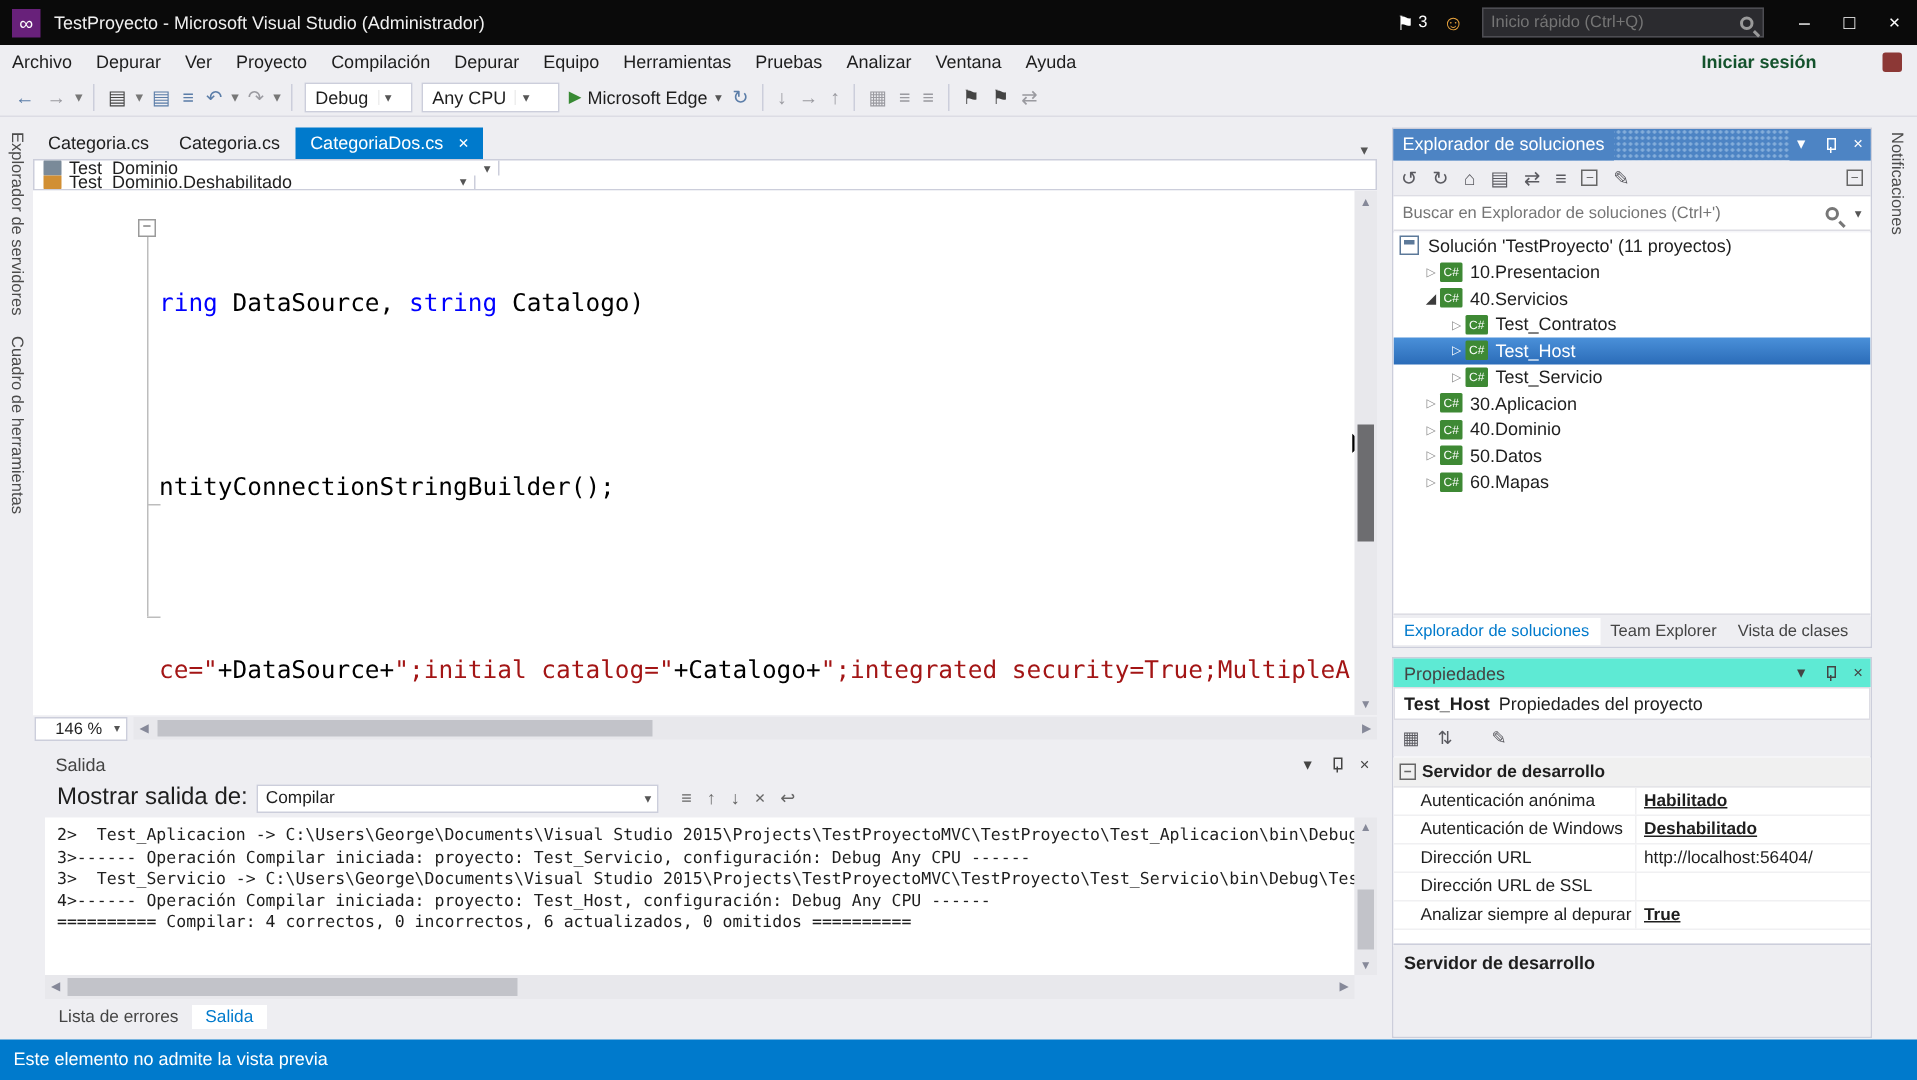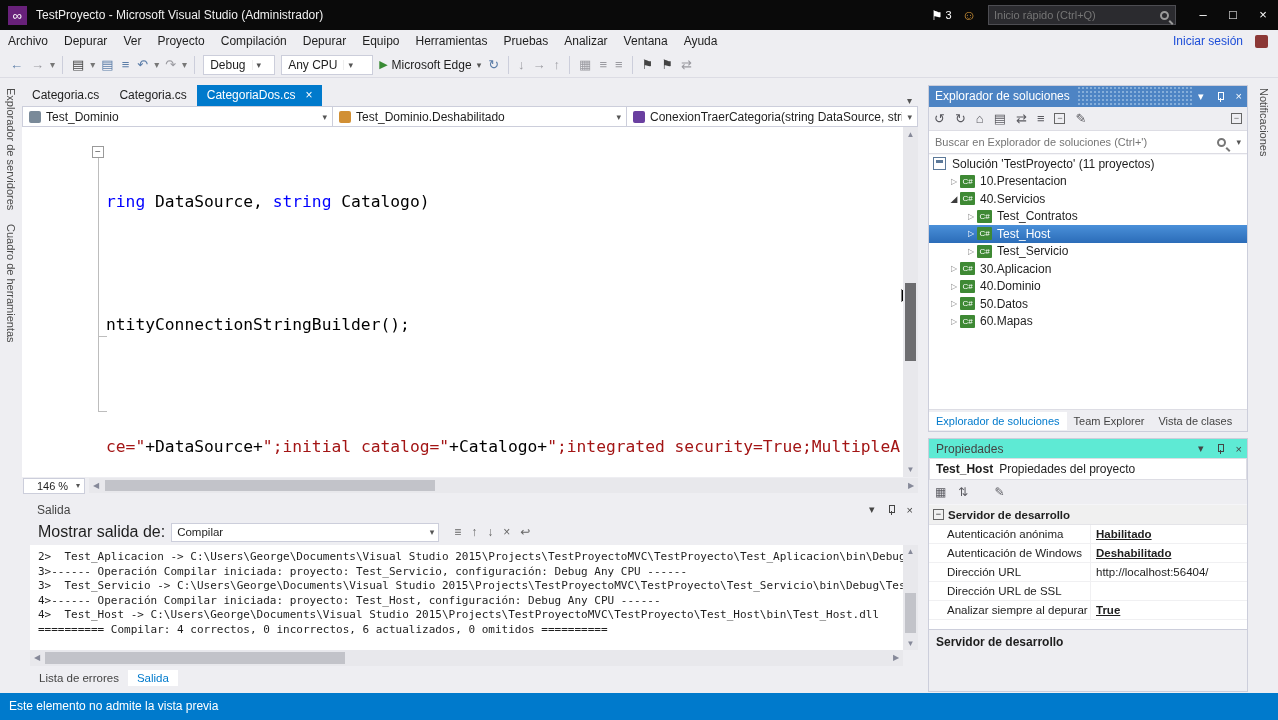--- a/index.html
+++ b/index.html
@@ -17,21 +17,21 @@
   .quicklaunch { width:188px; height:20px; background:#2B2B2F; border:1px solid #4d4d52; display:flex; align-items:center; margin-right:12px; }
   .quicklaunch input { flex:1; background:transparent; border:none; outline:none; color:#9a9a9a; font-size:11px; padding:0 5px; font-family:"Liberation Sans", sans-serif; }
   .mag { width:9px; height:9px; border:2px solid #9a9a9a; border-radius:50%; position:relative; margin-right:6px; flex:none; }
   .mag::after { content:""; position:absolute; width:2px; height:5px; background:#9a9a9a; left:8px; top:7px; transform:rotate(-45deg); }
   .winbtn { width:30px; height:30px; line-height:30px; text-align:center; color:#fff; font-size:13px; }
 
   
   .menubar { position:absolute; left:0; top:30px; width:1278px; height:22px; background:#EEEEF2; display:flex; align-items:center; }
   .menu-item { padding:0 8px; line-height:22px; font-size:12px; color:#1E1E1E; white-space:nowrap; }
   .menu-right { margin-left:auto; display:flex; align-items:center; }
-  .signin { font-size:12px; color:#1d4ed8; margin-right:12px; }
+  .signin { font-size:12px; color:#14532d; margin-right:44px;font-weight:bold; }
   .fb-ic { width:13px; height:13px; background:#8C3836; border-radius:2px; margin-right:10px; }
 
   
   .toolbar { position:absolute; left:0; top:52px; width:1278px; height:26px; background:#EEEEF2; display:flex; align-items:center; border-bottom:1px solid #DCDCE4; }
   .tsep { width:1px; height:18px; background:#CCCEDB; margin:0 5px; flex:none; }
   .tbi { font-size:13px; color:#5b7da8; padding:0 4px; flex:none; }
   .tbi.gray { color:#9a9aa0; }
   .tbi.dark { color:#444; }
   .tbi.sm { font-size:10px; color:#777; padding:0 2px; }
   .combo { height:20px; background:#fff; border:1px solid #CCCEDB; display:flex; align-items:center; font-size:12px; margin:0 3px; flex:none; }
@@ -46,21 +46,21 @@
   .left-strip { position:absolute; left:0; top:78px; width:22px; height:615px; background:#EEEEF2; }
   .right-strip { position:absolute; left:1250px; top:78px; width:28px; height:615px; background:#EEEEF2; }
   .vtext { writing-mode:vertical-lr; font-size:11px; color:#4b4b4b; white-space:nowrap; margin:10px auto 14px auto; display:block; text-align:left; }
 
   
   .tabstrip { position:absolute; left:22px; top:85px; width:896px; height:21px; display:flex; align-items:flex-end; }
   .tab { padding:0 10px; height:21px; line-height:21px; font-size:12px; color:#1E1E1E; white-space:nowrap; }
   .tab.active { background:#007ACC; color:#fff; display:flex; align-items:center; }
   .tab.active .tclose { margin-left:10px; font-size:12px; }
   .tabstrip .strip-chevron { margin-left:auto; font-size:10px; color:#555; padding-right:6px; }
-  .navbar { position:absolute; left:22px; top:106px; width:896px; height:21px; background:#fff; border:1px solid #CCCEDB; display:flex; }
+  .navbar { position:absolute; left:22px; top:106px; width:896px; height:21px; background:#fff; border:1px solid #CCCEDB; display:flex;flex-direction:column; }
   .navcell { display:flex; align-items:center; font-size:12px; border-right:1px solid #CCCEDB; overflow:hidden; }
   .navcell .nic { width:12px; height:12px; margin:0 5px 0 6px; flex:none; border-radius:2px; }
   .nic.asm { background:#7A8A99; }
   .nic.cls { background:#D18F34; }
   .nic.mth { background:#6A3FA0; }
   .navcell .ntext { white-space:nowrap; overflow:hidden; flex:1; }
   .navcell .carr { font-size:9px; color:#555; padding:0 5px; margin-left:auto; flex:none; }
   .codearea { position:absolute; left:22px; top:127px; width:896px; height:350px; background:#fff; overflow:hidden; }
   .code-lines { position:absolute; left:84px; top:14px; font-family:"DejaVu Sans Mono", monospace; font-size:16.3px; line-height:24.5px; white-space:pre; color:#000; }
   .kw { color:#0000FF; }
@@ -335,21 +335,20 @@
       <span class="oic">×</span>
       <span class="oic">↩</span>
     </span>
   </div>
   <div class="out-body">
     <div class="out-body-pad">
       <div class="oline">2&gt;  Test_Aplicacion -&gt; C:\Users\George\Documents\Visual Studio 2015\Projects\TestProyectoMVC\TestProyecto\Test_Aplicacion\bin\Debug\</div>
       <div class="oline">3&gt;------ Operación Compilar iniciada: proyecto: Test_Servicio, configuración: Debug Any CPU ------</div>
       <div class="oline">3&gt;  Test_Servicio -&gt; C:\Users\George\Documents\Visual Studio 2015\Projects\TestProyectoMVC\TestProyecto\Test_Servicio\bin\Debug\Tes</div>
       <div class="oline">4&gt;------ Operación Compilar iniciada: proyecto: Test_Host, configuración: Debug Any CPU ------</div>
-      <div class="oline">4&gt;  Test_Host -&gt; C:\Users\George\Documents\Visual Studio 2015\Projects\TestProyectoMVC\TestProyecto\Test_Host\bin\Test_Host.dll</div>
       <div class="oline">========== Compilar: 4 correctos, 0 incorrectos, 6 actualizados, 0 omitidos ==========</div>
     </div>
   </div>
   <div class="vsb out-vsb">
     <span class="sarr" style="top:2px">▲</span>
     <div class="thumb" style="top:48px; height:40px; background:#C2C3C9"></div>
     <span class="sarr" style="bottom:2px">▼</span>
   </div>
   <div class="out-hsb">
     <span class="sarr" style="left:0">◀</span>

